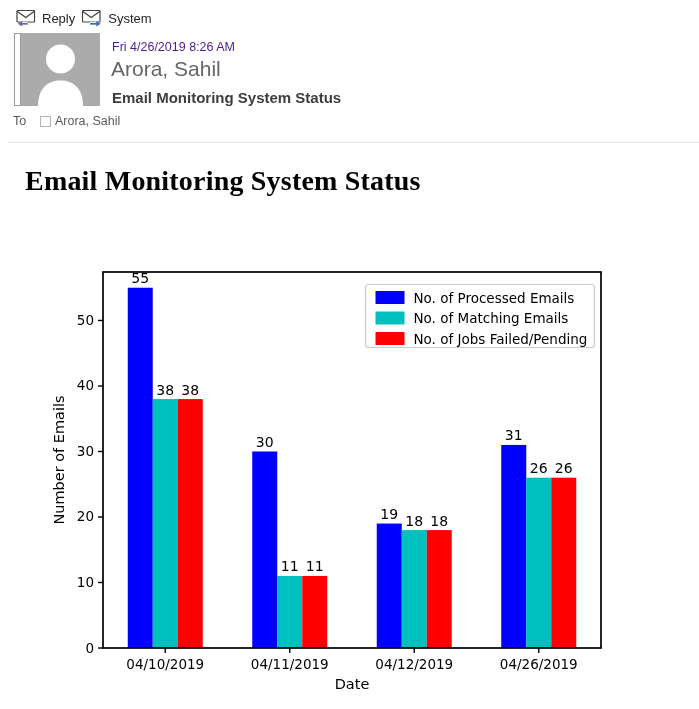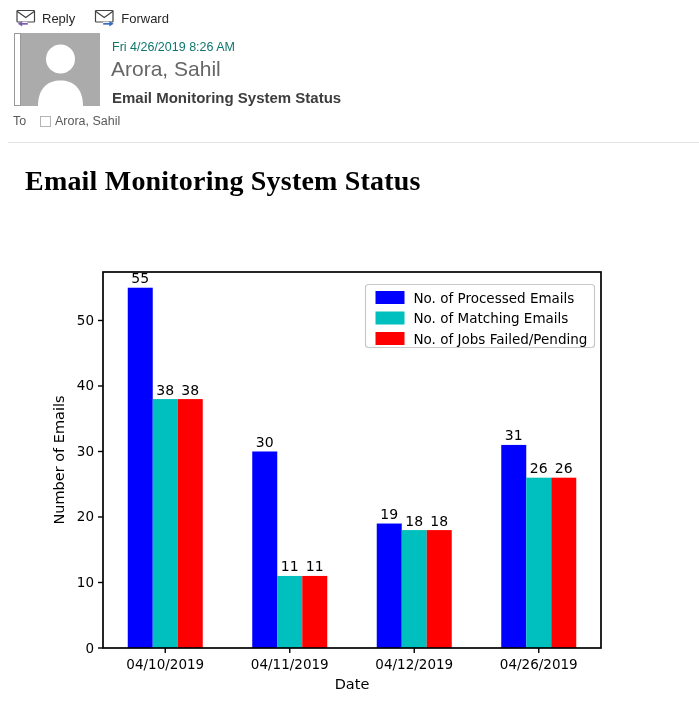--- a/index.html
+++ b/index.html
@@ -5,33 +5,33 @@
   * { margin:0; padding:0; box-sizing:border-box; }
   html,body { background:#fff; }
   body {
     width:699px; height:709px; position:relative; overflow:hidden;
     font-family:"Liberation Sans", sans-serif; color:#262626;
   }
 
   
   .toolbar {
     position:absolute; left:12px; top:6px;
-    display:flex; align-items:center; gap:13px;
+    display:flex; align-items:center; 
   }
   .tb-btn {
     display:flex; align-items:center; gap:5px;
     font-size:13px; color:#262626; cursor:default; padding:2px 3px;
   }
   .tb-btn svg { display:block; }
 
   
   .avatar-wrap { position:absolute; left:14px; top:33px; }
   .hdr-date {
     position:absolute; left:112px; top:40px;
-    font-size:12.5px; color:#0f766e;
+    font-size:12.5px; color:#4c1d95;
   }
   .hdr-sender {
     position:absolute; left:111px; top:57px;
     font-size:21px; color:#666666; font-weight:400;
   }
   .hdr-subject {
     position:absolute; left:112px; top:89px;
     font-size:15px; font-weight:700; color:#3d3d3d;
   }
   .to-row {
@@ -82,21 +82,21 @@
   <div class="tb-btn">
     <span>
       <svg width="22" height="20" viewBox="0 0 22 20">
         <rect x="1.5" y="2.5" width="17.5" height="11.5" rx="0.8" fill="#fff" stroke="var(--envelope-stroke,#424242)" stroke-width="1.2"></rect>
         <path d="M1.5 3.2 L10.25 9.6 L19 3.2" fill="none" stroke="var(--envelope-stroke,#424242)" stroke-width="1.2"></path>
         <path d="M9 15.8 H16" stroke="#fff" stroke-width="4" fill="none"></path>
         <path d="M15.3 13 L19.7 15.8 L15.3 18.6 Z" fill="var(--forward-arrow,#3c6cc0)"></path>
         <path d="M9.2 15.8 H16" stroke="var(--forward-arrow,#3c6cc0)" stroke-width="1.8" fill="none"></path>
       </svg>
     </span>
-    <span>Forward</span>
+    <span>System</span>
   </div>
 </div>
 
 <div class="avatar-wrap">
   <svg width="86" height="73" viewBox="0 0 86 73">
     <rect x="0.5" y="0.5" width="6" height="72" fill="#ffffff" stroke="#9a9a9a" stroke-width="1"></rect>
     <rect x="7" y="0" width="79" height="73" fill="var(--avatar-gray,#ababab)"></rect>
     <circle cx="46.5" cy="26" r="14.5" fill="#ffffff"></circle>
     <path d="M24 73 C24 55 34 47.5 46.5 47.5 C59 47.5 69 55 69 73 Z" fill="#ffffff"></path>
   </svg>

